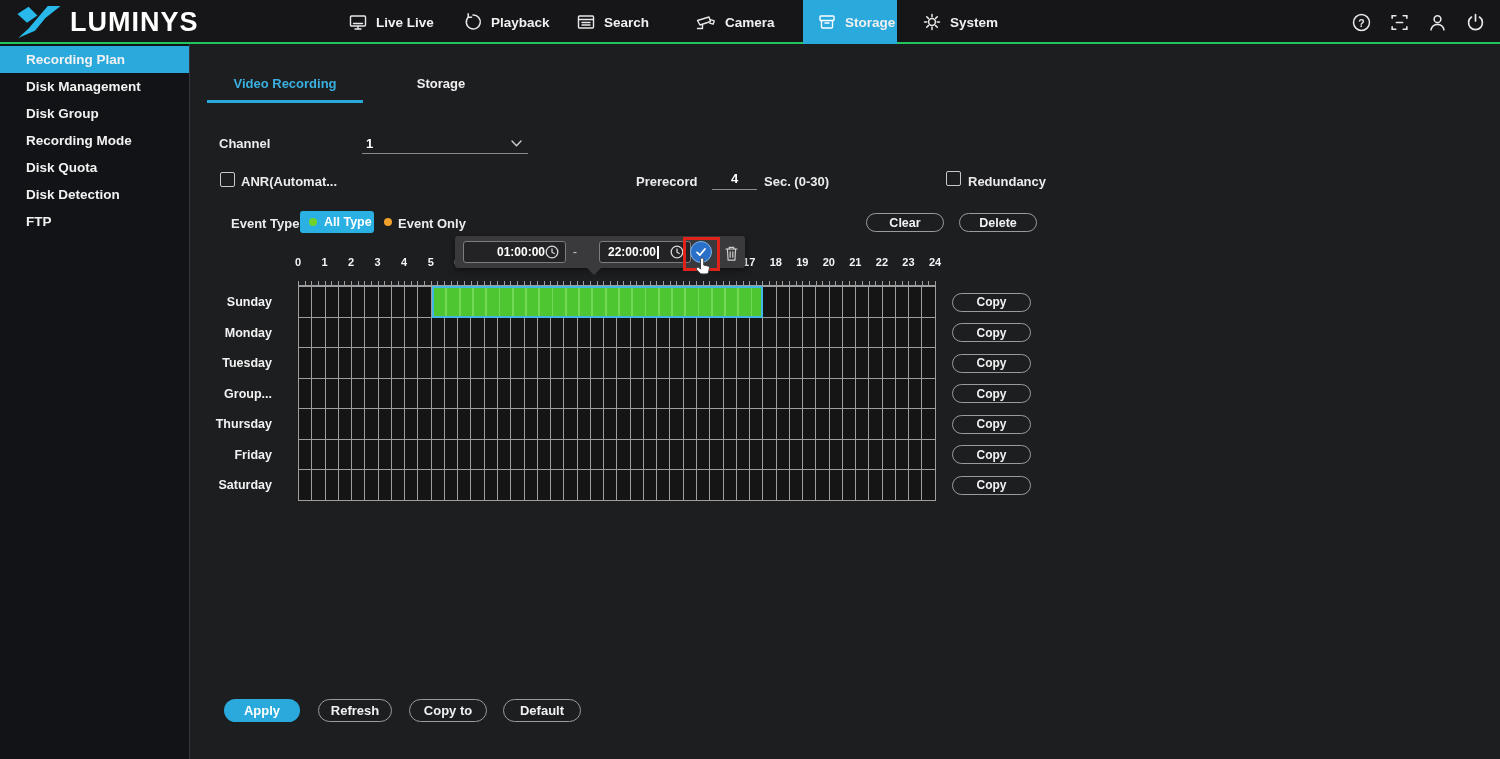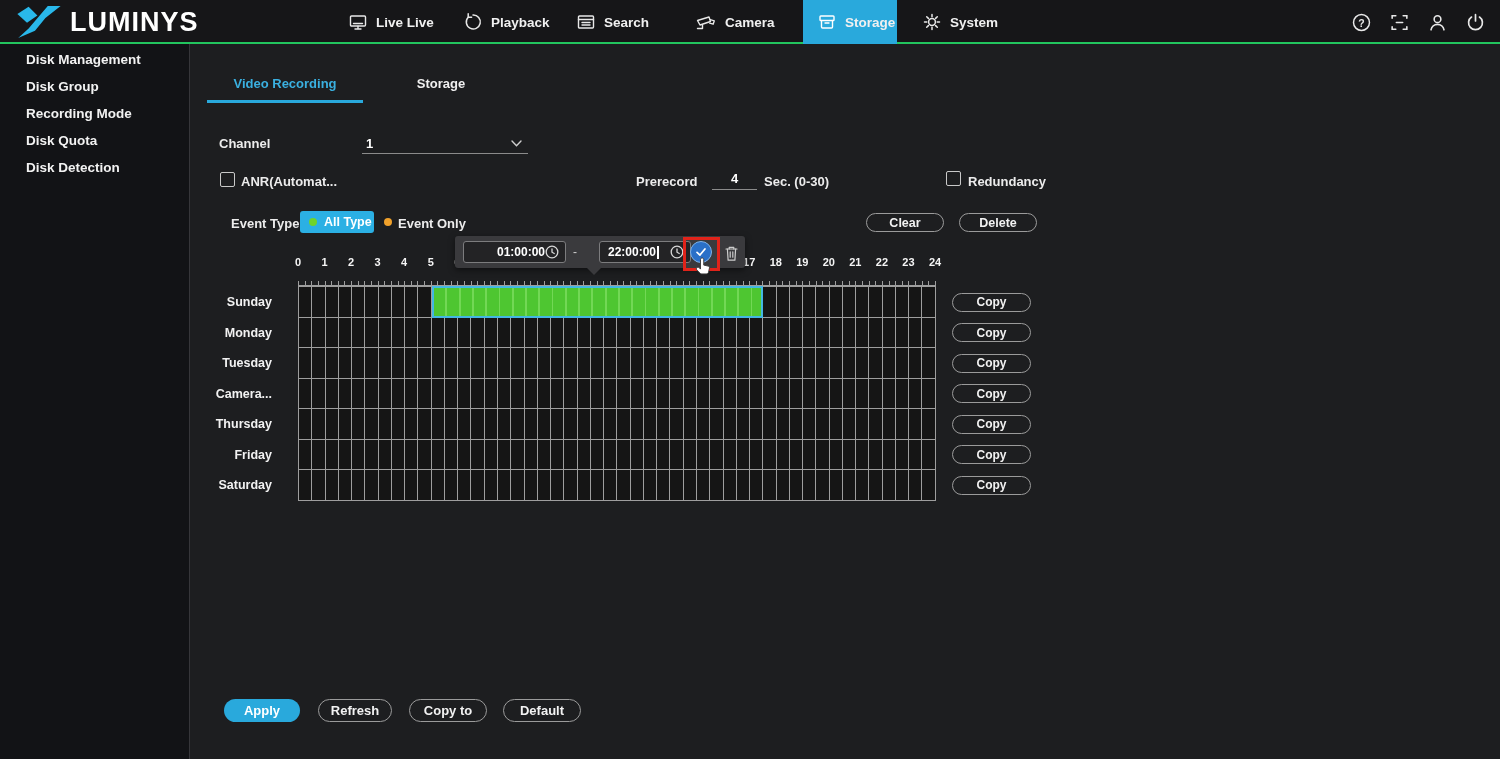--- a/index.html
+++ b/index.html
@@ -167,25 +167,27 @@
       <span class="icon">
         <svg width="21" height="21" viewBox="0 0 20 20" fill="none" stroke="#e8e8e8" stroke-width="1.6" stroke-linecap="round">
           <path d="M10 2.5 v6"></path>
             <path d="M6.2 4.8 a 6.6 6.6 0 1 0 7.6 0"></path>
         </svg>
       </span>
     </div>
   </div>
 
   <div class="sidebar">
+    <div class="side-item active">Recording Plan</div>
     <div class="side-item">Disk Management</div>
     <div class="side-item">Disk Group</div>
     <div class="side-item">Recording Mode</div>
     <div class="side-item">Disk Quota</div>
     <div class="side-item">Disk Detection</div>
+    <div class="side-item">FTP</div>
   </div>
 
   <div class="tab" style="left:207px; width:156px; color:#3ab0e0;">Video Recording</div>
   <div class="tab-underline"></div>
   <div class="tab" style="left:395px; width:92px; color:#f0f0f0;">Storage</div>
 
   <div class="label" style="left:219px; top:136px;">Channel</div>
   <div class="underline-field" style="left:362px; top:133px; width:166px; height:21px; cursor:pointer;">
     <span style="position:absolute; left:4px; top:3px;">1</span>
     <span class="icon" style="position:absolute; right:6px; top:7px;">
@@ -691,21 +693,21 @@
         <i class="cell"></i>
         <i class="cell"></i>
         <i class="cell"></i>
         <i class="cell"></i>
       </div>
     </div>
   <div class="day-labels">
       <div class="day-label" style="top: 0px;">Sunday</div>
       <div class="day-label" style="top: 30.5714px;">Monday</div>
       <div class="day-label" style="top: 61.1429px;">Tuesday</div>
-      <div class="day-label" style="top: 91.7143px;">Camera...</div>
+      <div class="day-label" style="top: 91.7143px;">Group...</div>
       <div class="day-label" style="top: 122.286px;">Thursday</div>
       <div class="day-label" style="top: 152.857px;">Friday</div>
       <div class="day-label" style="top: 183.429px;">Saturday</div>
     </div>
   <div class="copy-buttons">
       <button class="copy-btn" style="top: 5.5px;">Copy</button>
       <button class="copy-btn" style="top: 36.0714px;">Copy</button>
       <button class="copy-btn" style="top: 66.6429px;">Copy</button>
       <button class="copy-btn" style="top: 97.2143px;">Copy</button>
       <button class="copy-btn" style="top: 127.786px;">Copy</button>

